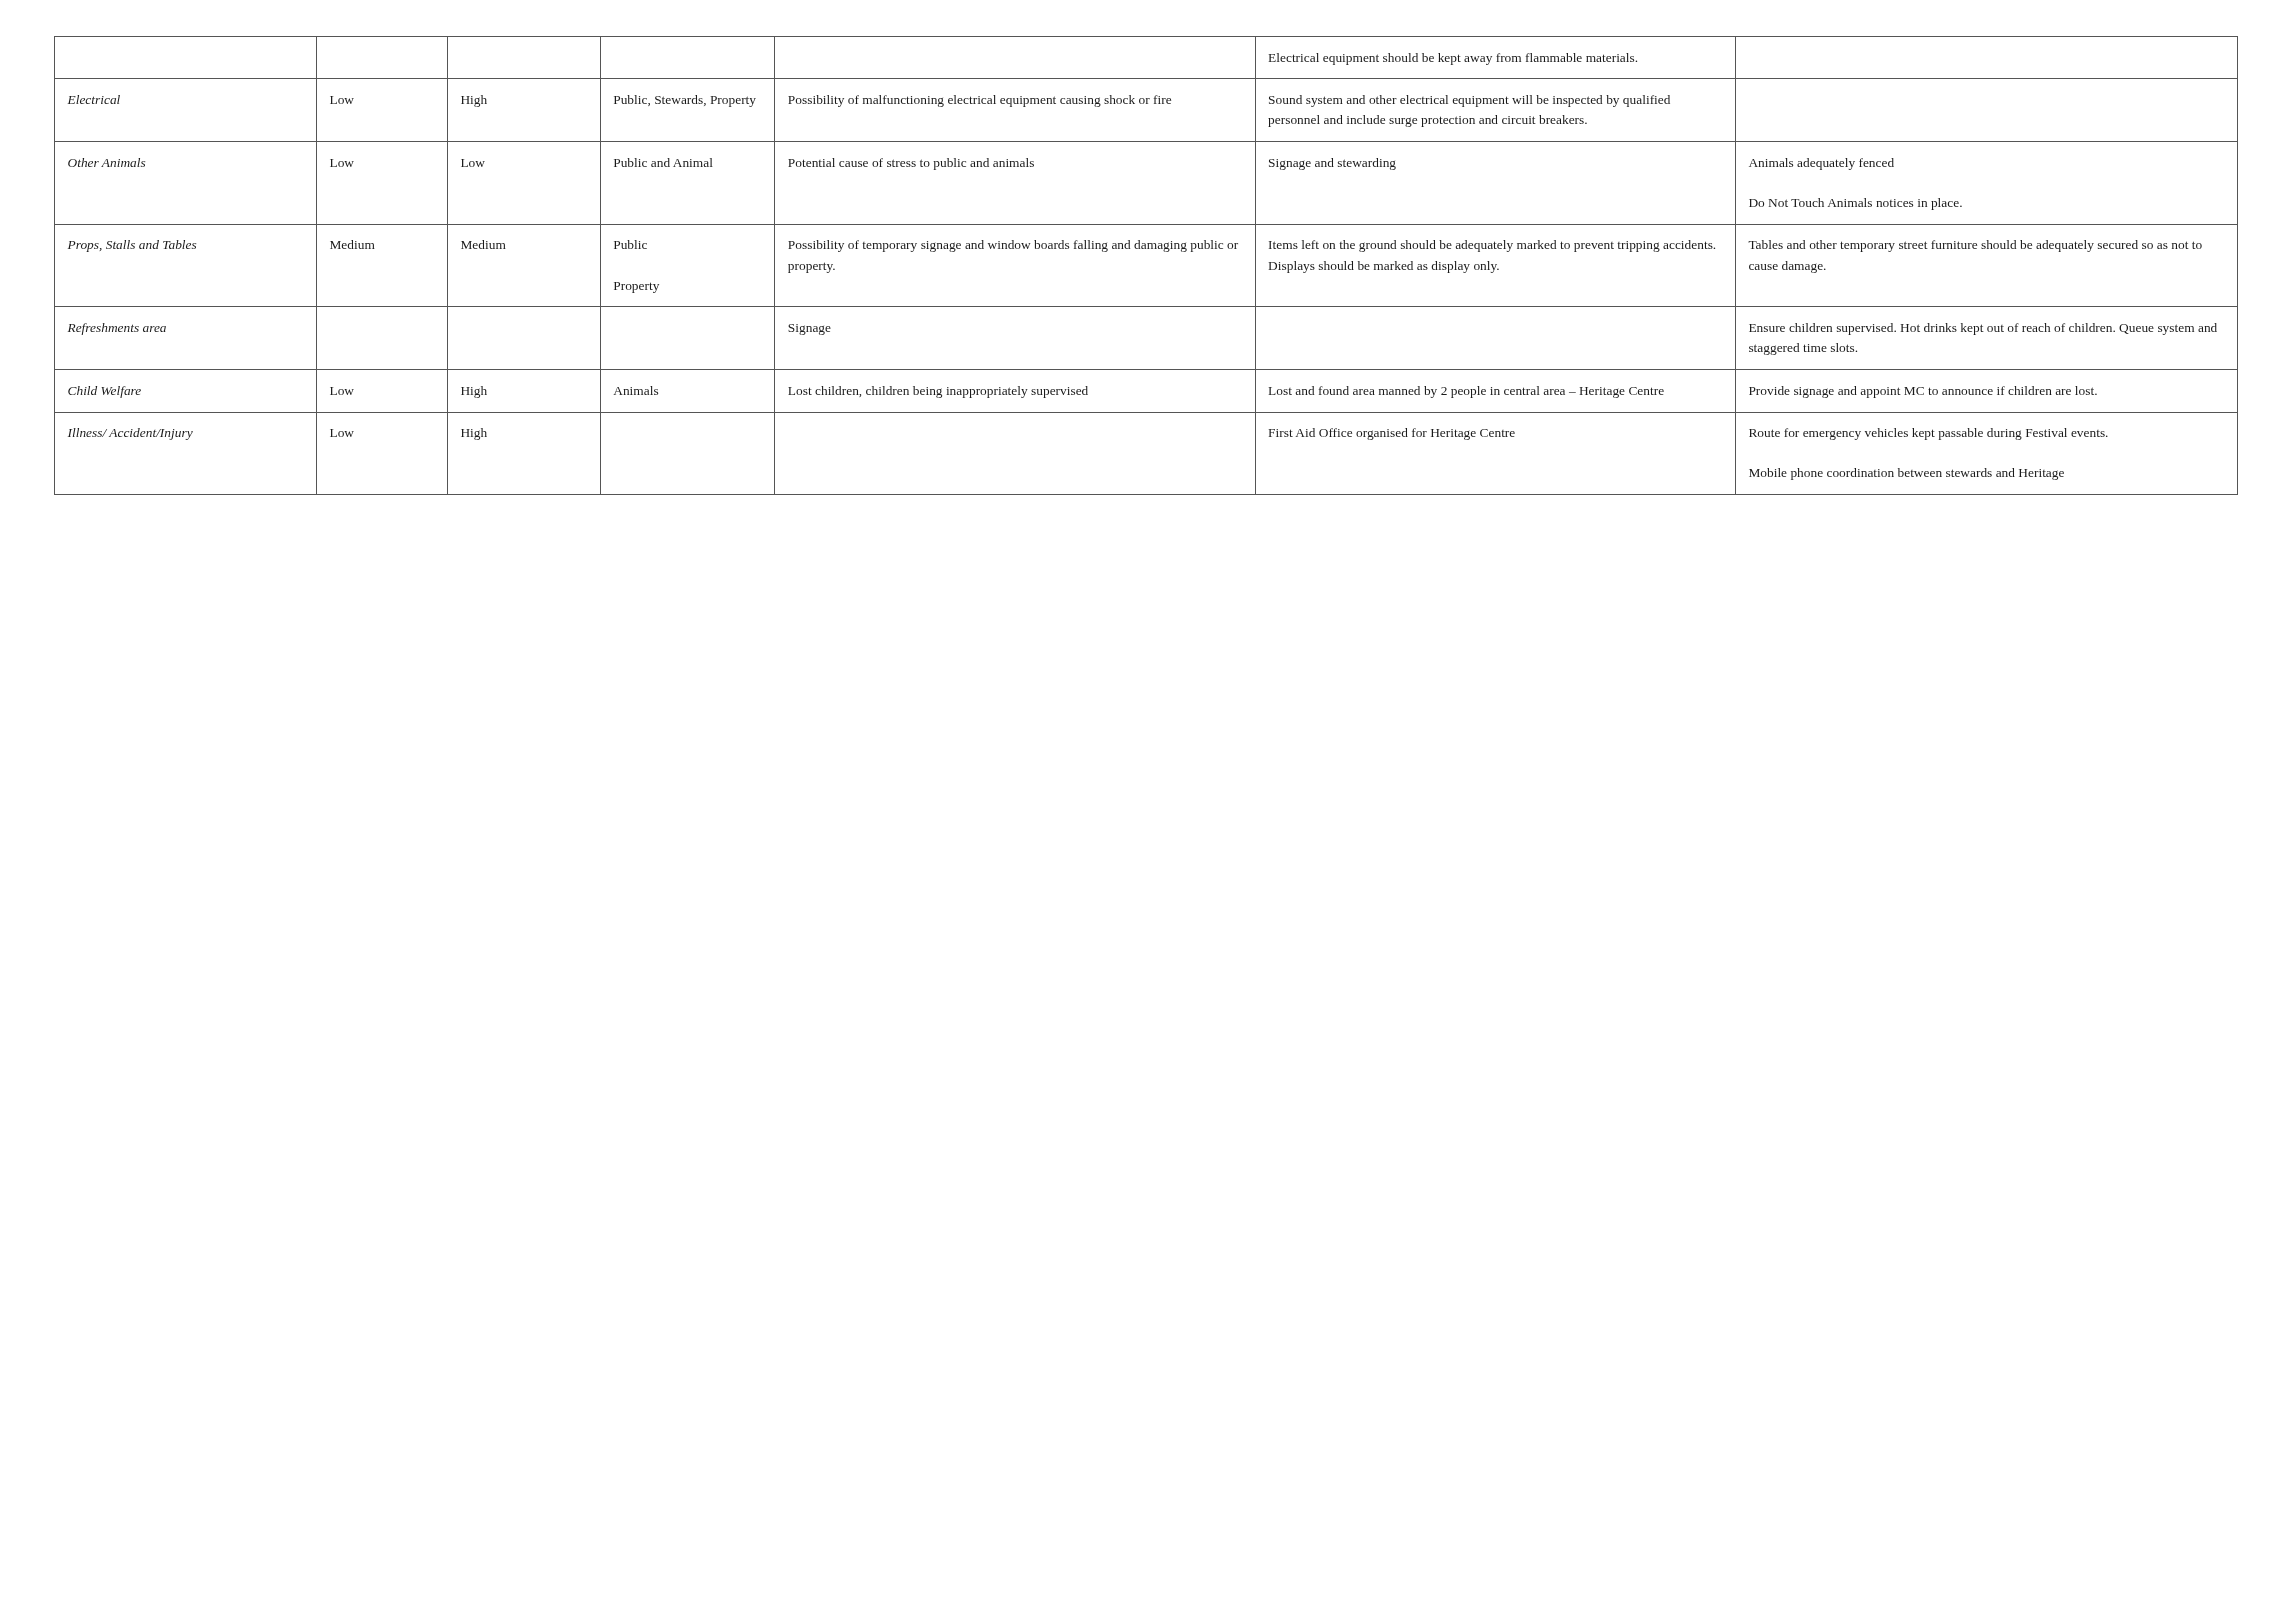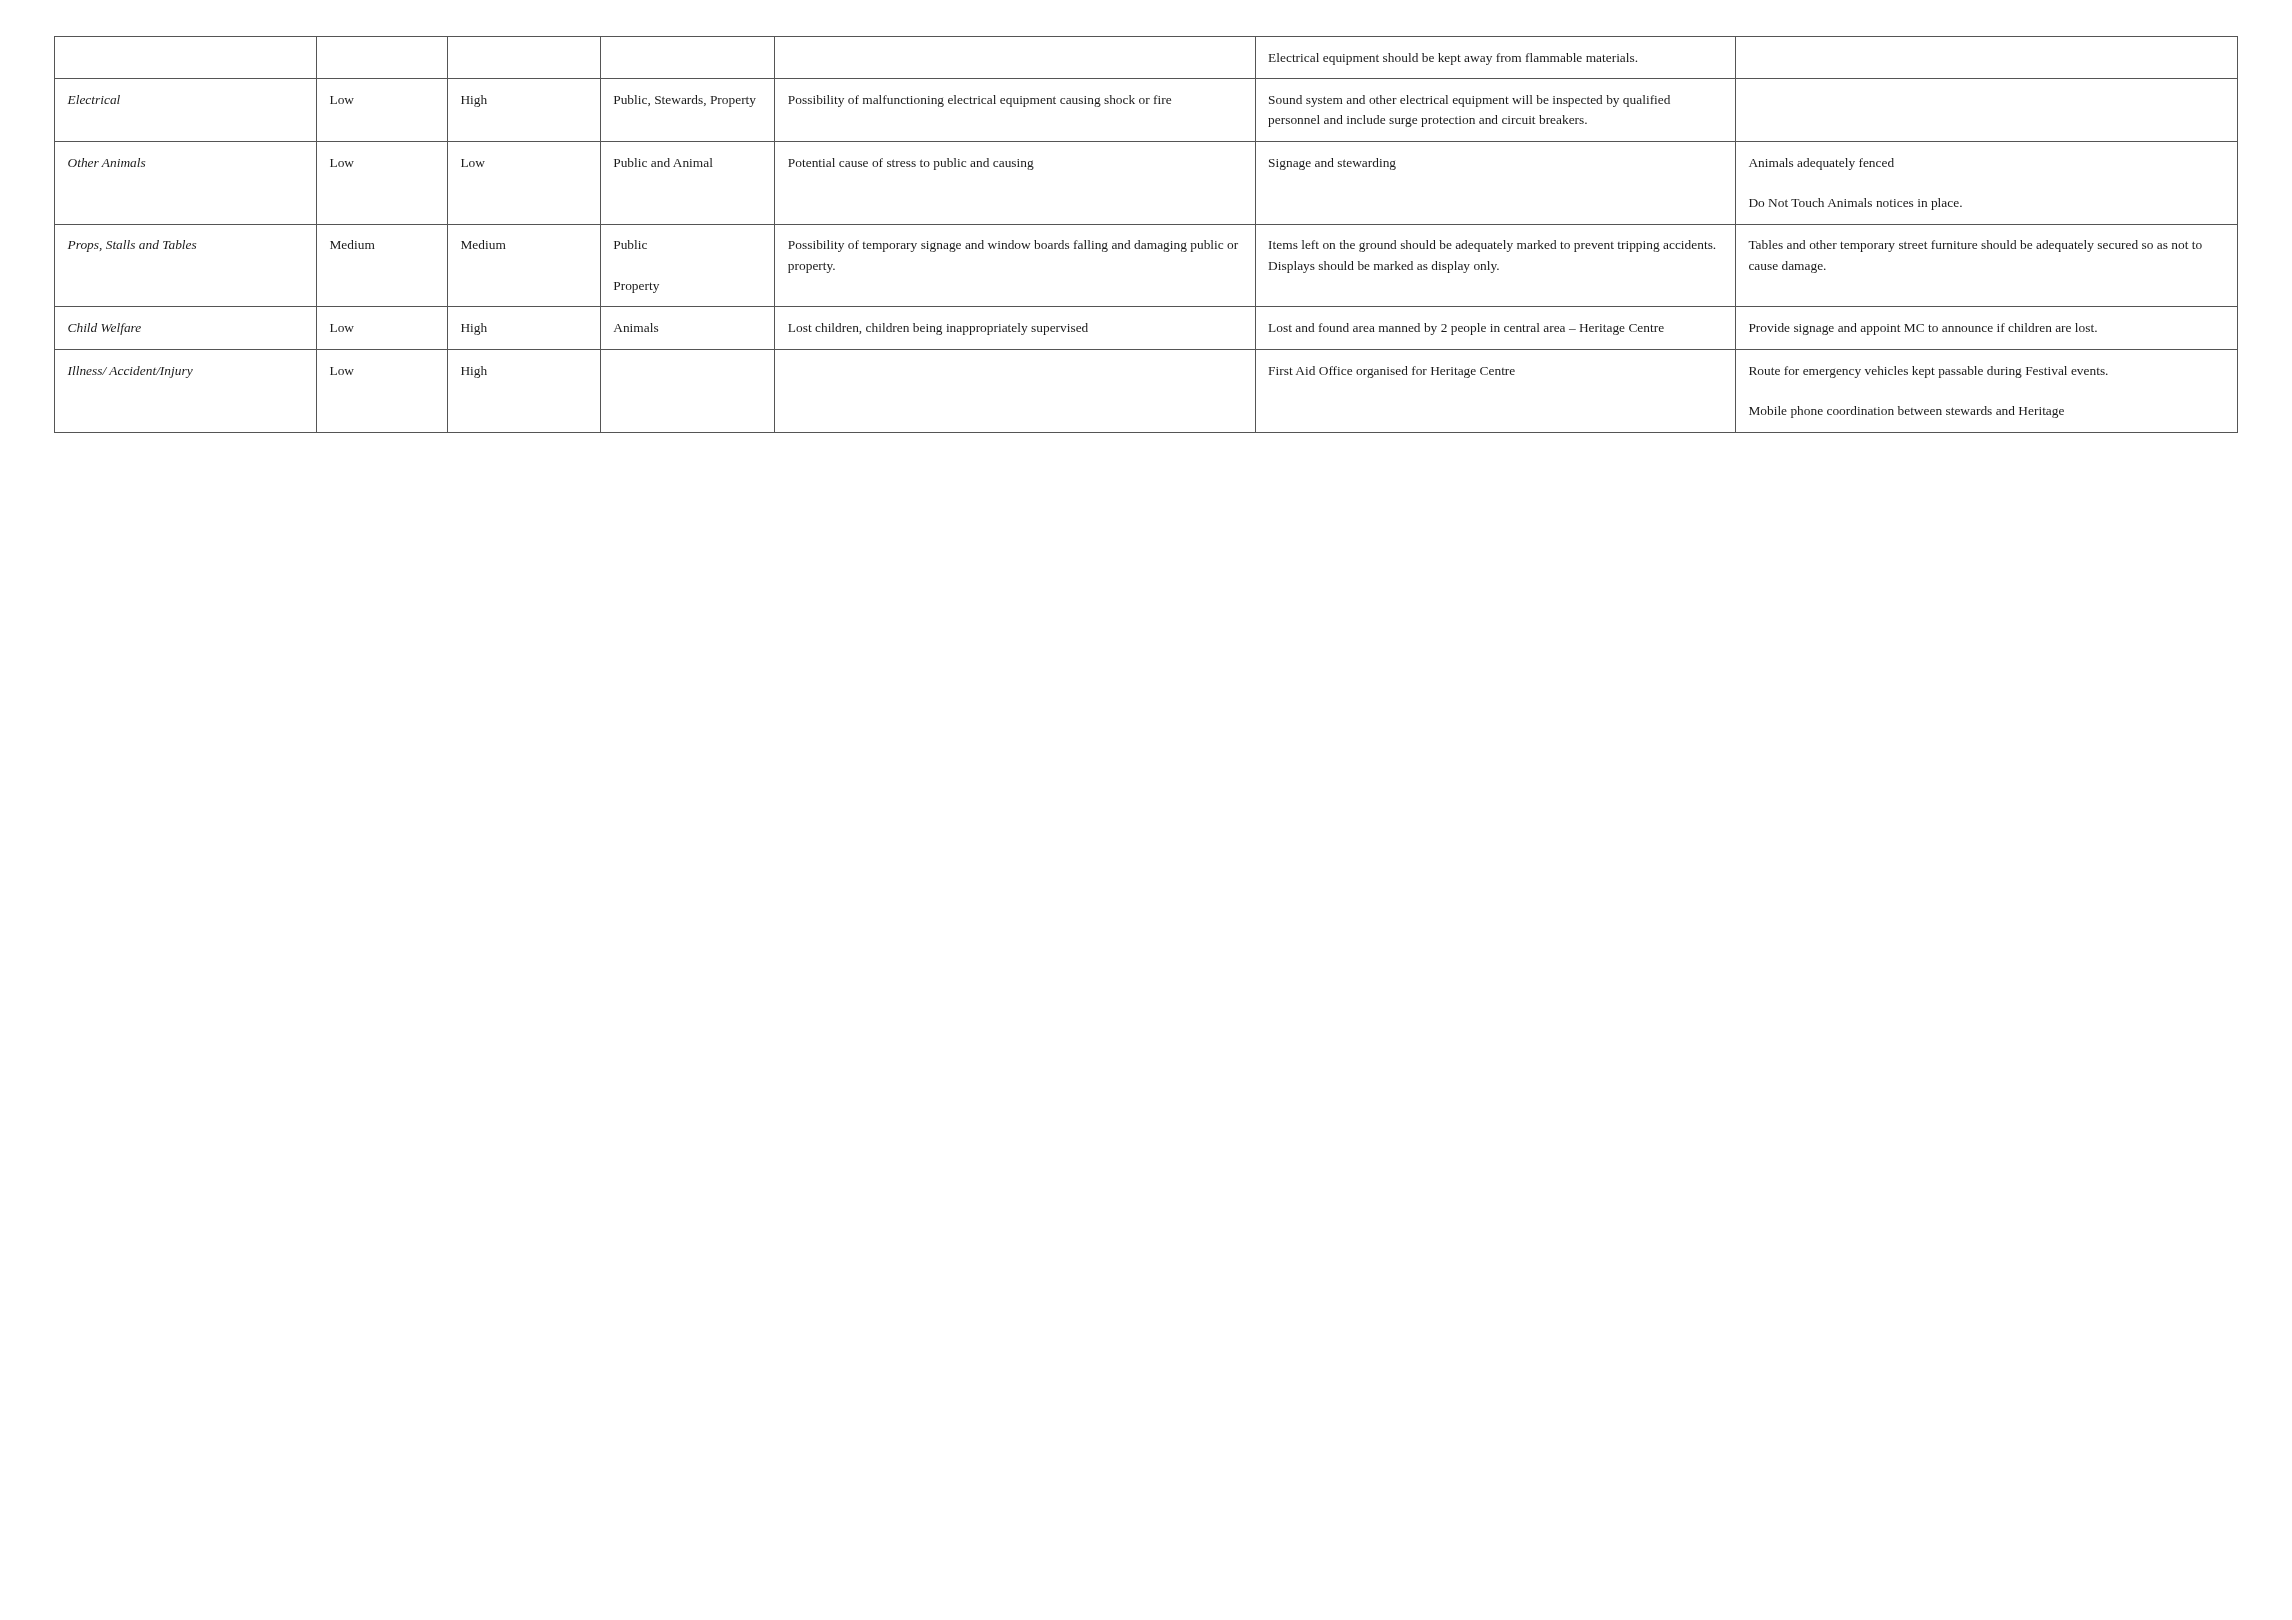--- a/index.html
+++ b/index.html
@@ -62,32 +62,41 @@
         <td class="col-who">Public, Stewards, Property</td>
         <td class="col-risk">Possibility of malfunctioning electrical equipment causing shock or fire</td>
         <td class="col-controls">Sound system and other electrical equipment will be inspected by qualified personnel and include surge protection and circuit breakers.</td>
         <td class="col-additional"></td>
       </tr>
       <tr>
         <td class="col-hazard">Other Animals</td>
         <td class="col-likelihood">Low</td>
         <td class="col-severity">Low</td>
         <td class="col-who">Public and Animal</td>
-        <td class="col-risk">Potential cause of stress to public and causing</td>
+        <td class="col-risk">Potential cause of stress to public and animals</td>
         <td class="col-controls">Signage and stewarding</td>
         <td class="col-additional">Animals adequately fenced<br><br>Do Not Touch Animals notices in place.</td>
       </tr>
       <tr>
         <td class="col-hazard">Props, Stalls and Tables</td>
         <td class="col-likelihood">Medium</td>
         <td class="col-severity">Medium</td>
         <td class="col-who">Public<br><br>Property</td>
         <td class="col-risk">Possibility of temporary signage and window boards falling and damaging public or property.</td>
         <td class="col-controls">Items left on the ground should be adequately marked to prevent tripping accidents. Displays should be marked as display only.</td>
         <td class="col-additional">Tables and other temporary street furniture should be adequately secured so as not to cause damage.</td>
+      </tr>
+      <tr>
+        <td class="col-hazard">Refreshments area</td>
+        <td class="col-likelihood"></td>
+        <td class="col-severity"></td>
+        <td class="col-who"></td>
+        <td class="col-risk">Signage</td>
+        <td class="col-controls"></td>
+        <td class="col-additional">Ensure children supervised. Hot drinks kept out of reach of children. Queue system and staggered time slots.</td>
       </tr>
       <tr>
         <td class="col-hazard">Child Welfare</td>
         <td class="col-likelihood">Low</td>
         <td class="col-severity">High</td>
         <td class="col-who">Animals</td>
         <td class="col-risk">Lost children, children being inappropriately supervised</td>
         <td class="col-controls">Lost and found area manned by 2 people in central area – Heritage Centre</td>
         <td class="col-additional">Provide signage and appoint MC to announce if children are lost.</td>
       </tr>

